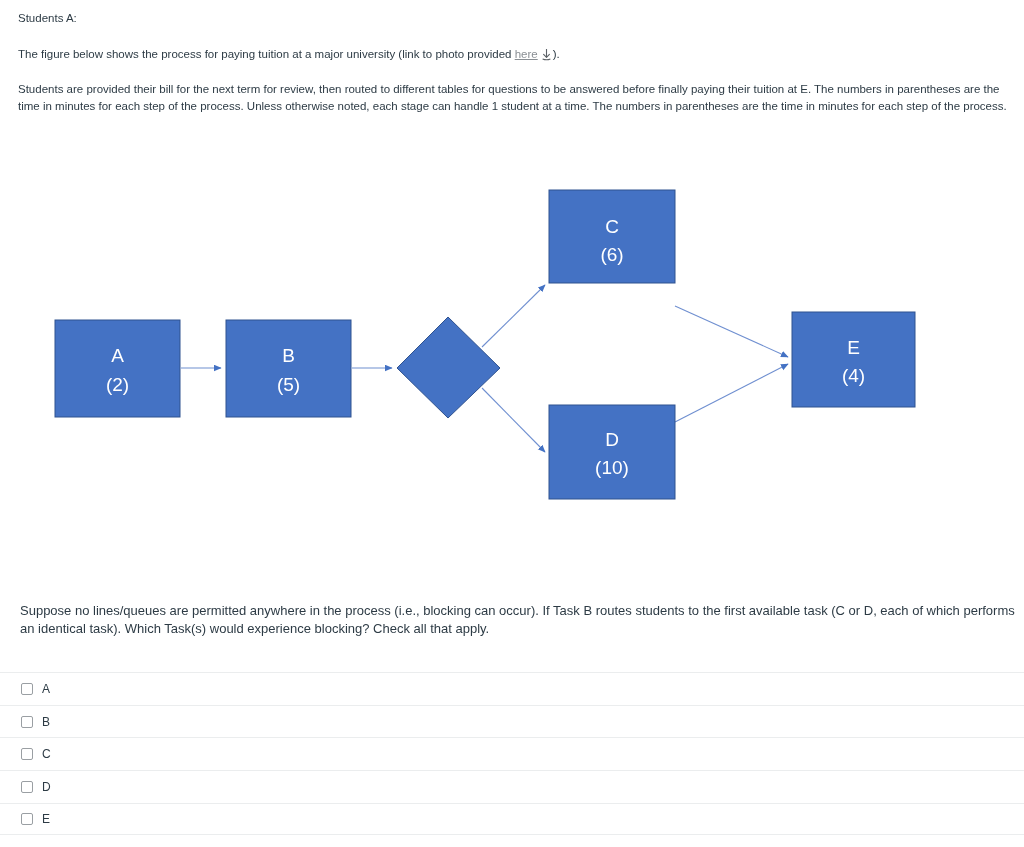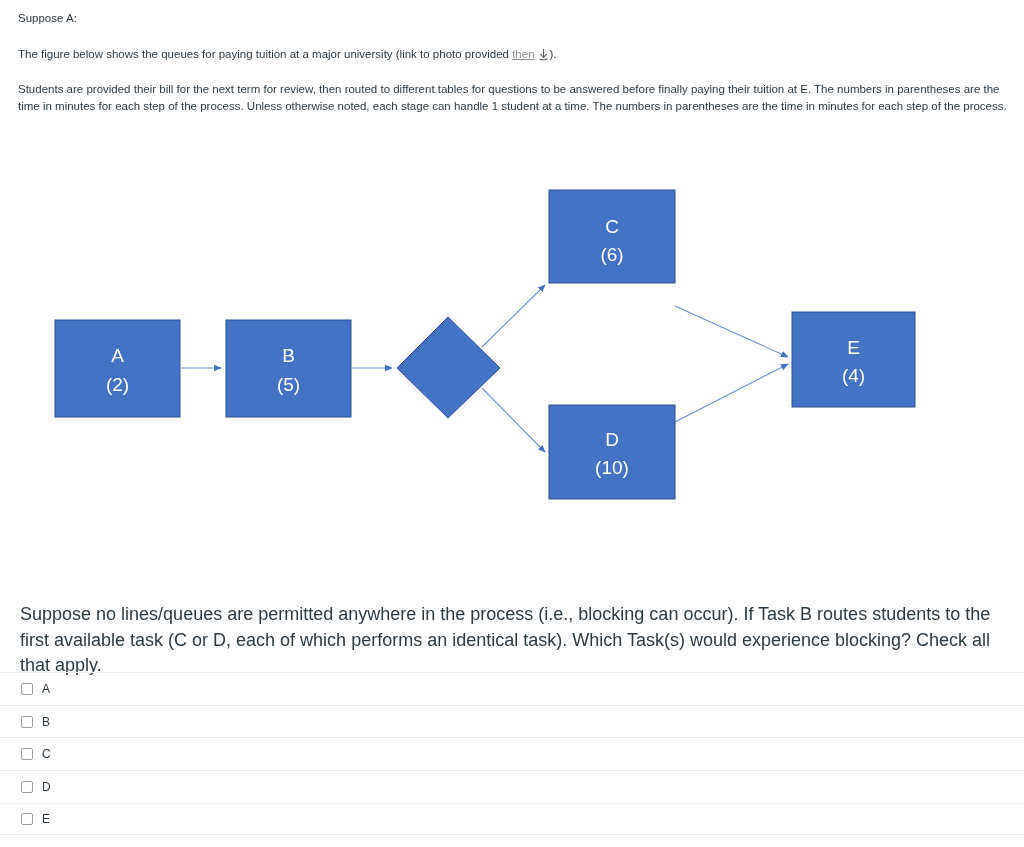--- a/index.html
+++ b/index.html
@@ -61,21 +61,21 @@
     font-size: 19px;
     text-anchor: middle;
   }
 
   
   .question {
     position: absolute;
     left: 20px;
     top: 602px;
     width: 995px;
-    font-size: 18px;
+    font-size: 13px;
     line-height: 1.42;
     color: #2d3b45;
   }
 
   
   .options {
     position: absolute;
     left: 0;
     top: 672px;
     width: 1024px;
@@ -100,24 +100,24 @@
     margin-left: 9px;
     font-size: 12px;
     color: #2d3b45;
   }
 </style>
 </head>
 <body>
 
 <div class="intro">
 
-  <p class="intro-line scenario">Suppose A:</p>
+  <p class="intro-line scenario">Students A:</p>
 
   <p class="intro-line">
-    <span>The figure below shows the queues for paying tuition at a major university (link to photo provided </span><a class="dl-link" href="#">then</a><span class="dl-icon"><svg width="11" height="13" viewBox="0 0 11 13">
+    <span>The figure below shows the process for paying tuition at a major university (link to photo provided </span><a class="dl-link" href="#">here</a><span class="dl-icon"><svg width="11" height="13" viewBox="0 0 11 13">
           <path d="M5.5 1 L5.5 9" stroke="#5b6166" stroke-width="1.1" fill="none"></path>
           <path d="M2.6 6.4 L5.5 9.4 L8.4 6.4" stroke="#5b6166" stroke-width="1.1" fill="none" stroke-linecap="round" stroke-linejoin="round"></path>
           <path d="M1.6 11 Q5.5 12.6 9.4 11" stroke="#5b6166" stroke-width="1.1" fill="none"></path>
         </svg></span><span>).</span>
   </p>
 
   <p class="intro-line body-para">Students are provided their bill for the next term for review, then routed to different tables for questions to be answered before finally paying their tuition at E. The numbers in parentheses are the time in minutes for each step of the process. Unless otherwise noted, each stage can handle 1 student at a time. The numbers in parentheses are the time in minutes for each step of the process.</p>
 </div>
 
 <div class="diagram">

